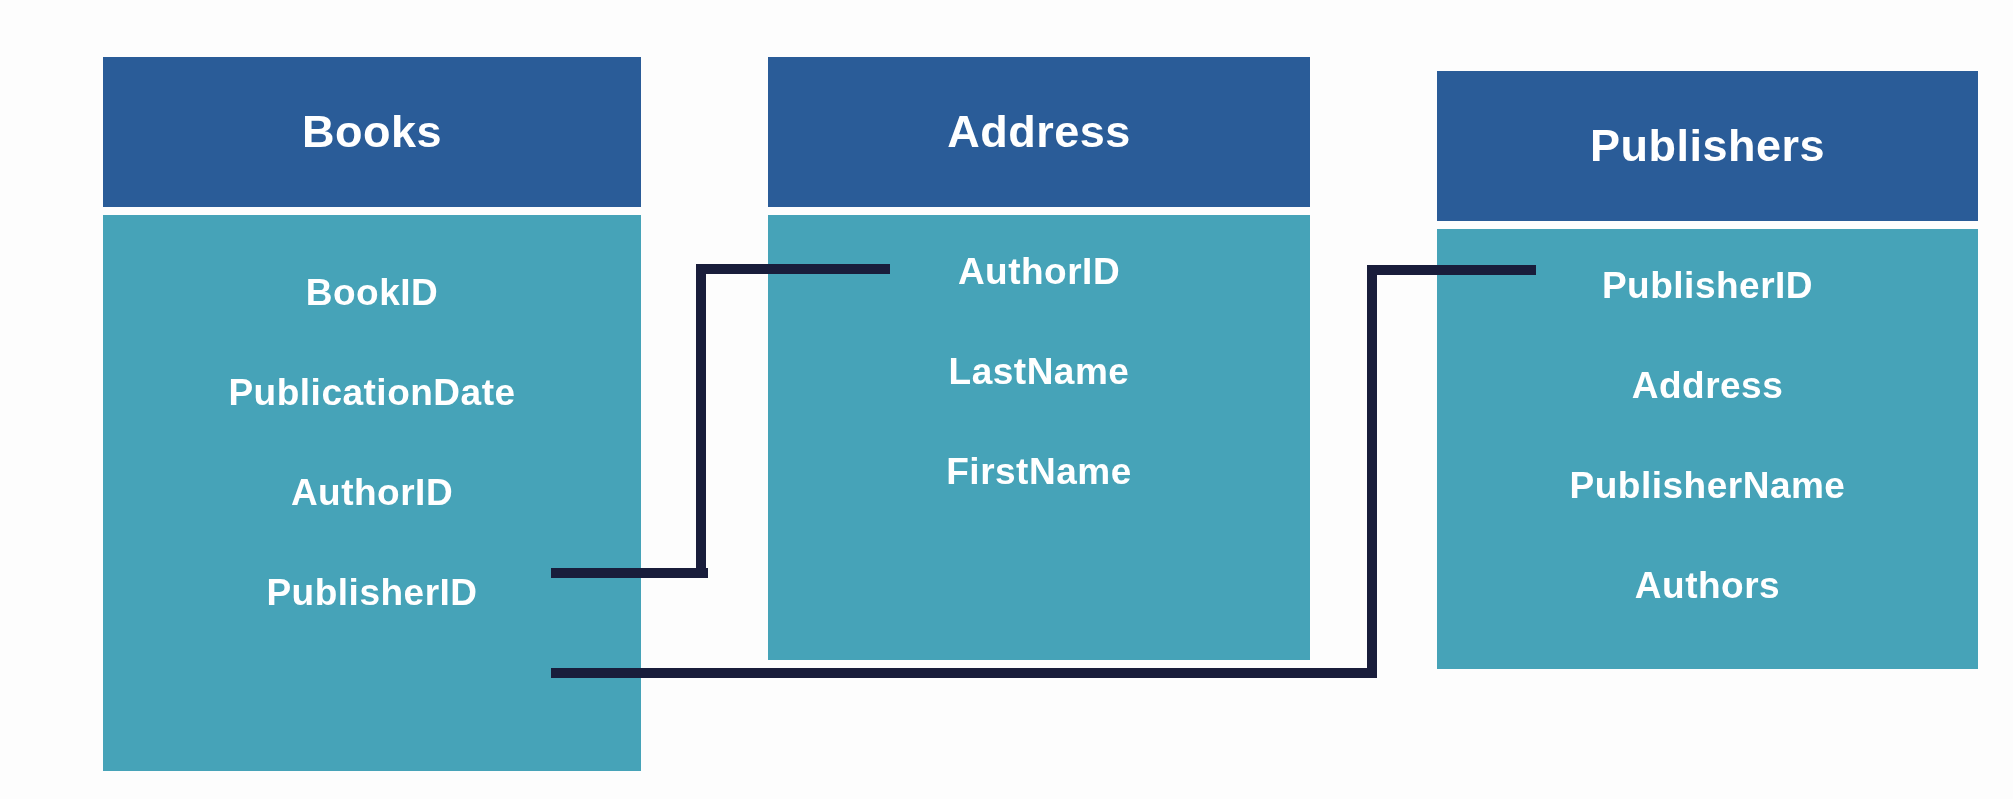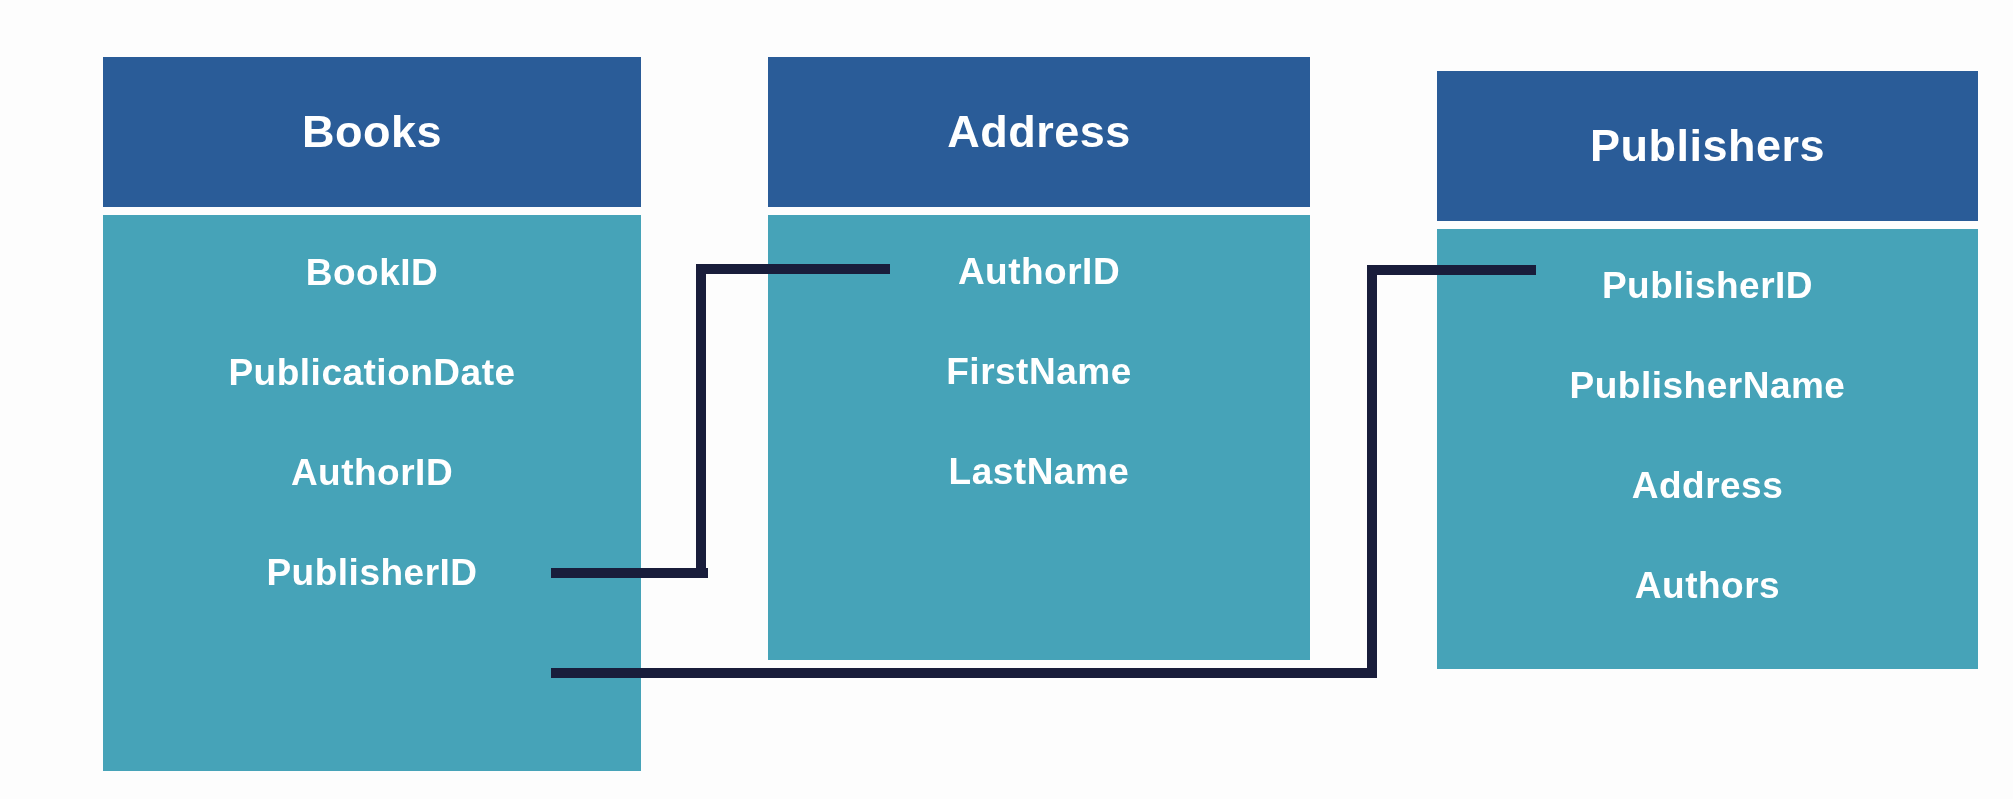--- a/index.html
+++ b/index.html
@@ -41,21 +41,21 @@
     display: flex;
     align-items: center;
     justify-content: center;
     color: var(--text-color, #ffffff);
     font-size: 37px;
     font-weight: 700;
     letter-spacing: 0.5px;
   }
   
   #table-books { left: 103px; top: 57px; width: 538px; height: 714px; }
-  #table-books .er-body { top: 158px; height: 556px; padding-top: 8px; }
+  #table-books .er-body { top: 158px; height: 556px; padding-top: 28px; }
   
   #table-authors { left: 768px; top: 57px; width: 542px; height: 603px; }
   #table-authors .er-body { top: 158px; height: 445px; padding-top: 7px; }
   
   #table-publishers { left: 1437px; top: 71px; width: 541px; height: 598px; }
   #table-publishers .er-body { top: 158px; height: 440px; padding-top: 7px; }
 
   .connector {
     position: absolute;
     background: var(--connector-color, #191d3b);
@@ -86,33 +86,33 @@
       <div class="er-field">PublisherID</div>
     </div>
   </div>
 
   <div class="er-table" id="table-authors">
     <div class="er-header">
       <span>Address</span>
     </div>
     <div class="er-body">
       <div class="er-field">AuthorID</div>
+      <div class="er-field">LastName</div>
       <div class="er-field">FirstName</div>
-      <div class="er-field">LastName</div>
     </div>
   </div>
 
   <div class="er-table" id="table-publishers">
     <div class="er-header">
       <span>Publishers</span>
     </div>
     <div class="er-body">
       <div class="er-field">PublisherID</div>
+      <div class="er-field">Address</div>
       <div class="er-field">PublisherName</div>
-      <div class="er-field">Address</div>
       <div class="er-field">Authors</div>
     </div>
   </div>
 
   <div class="connector" id="relA-seg1"></div>
   <div class="connector" id="relA-seg2"></div>
   <div class="connector" id="relA-seg3"></div>
 
   <div class="connector" id="relB-seg1"></div>
   <div class="connector" id="relB-seg2"></div>

